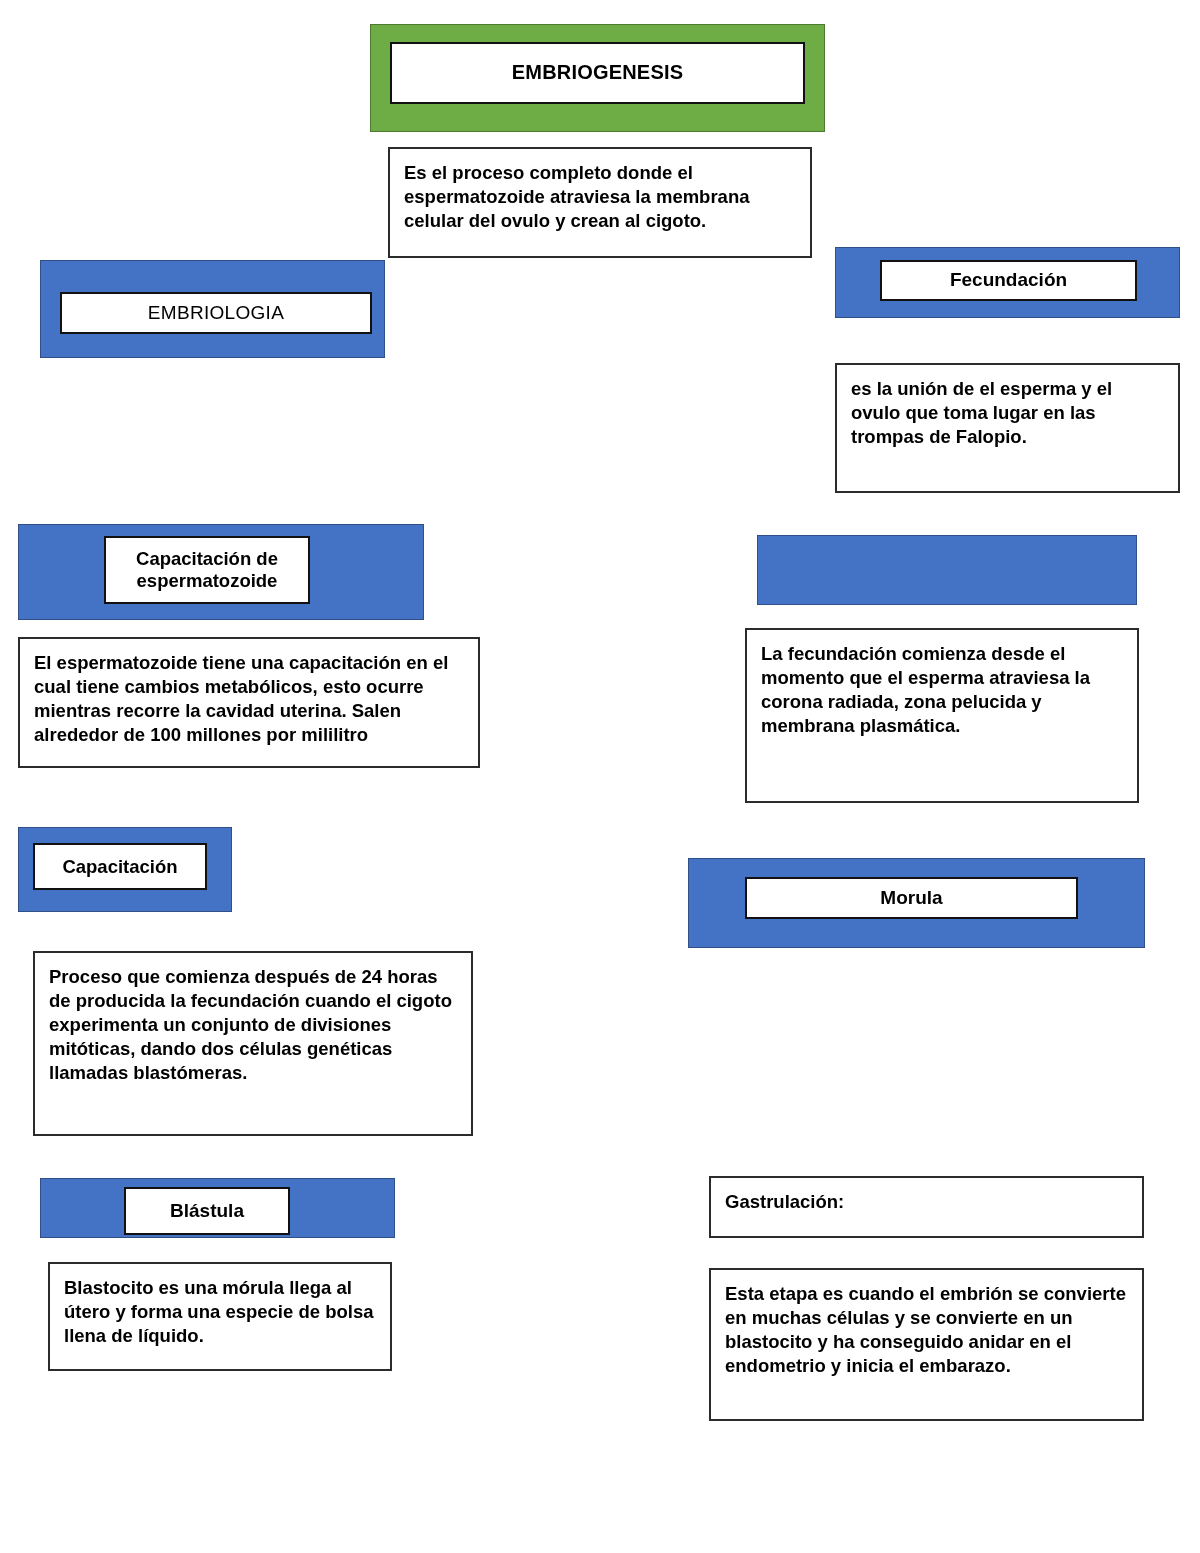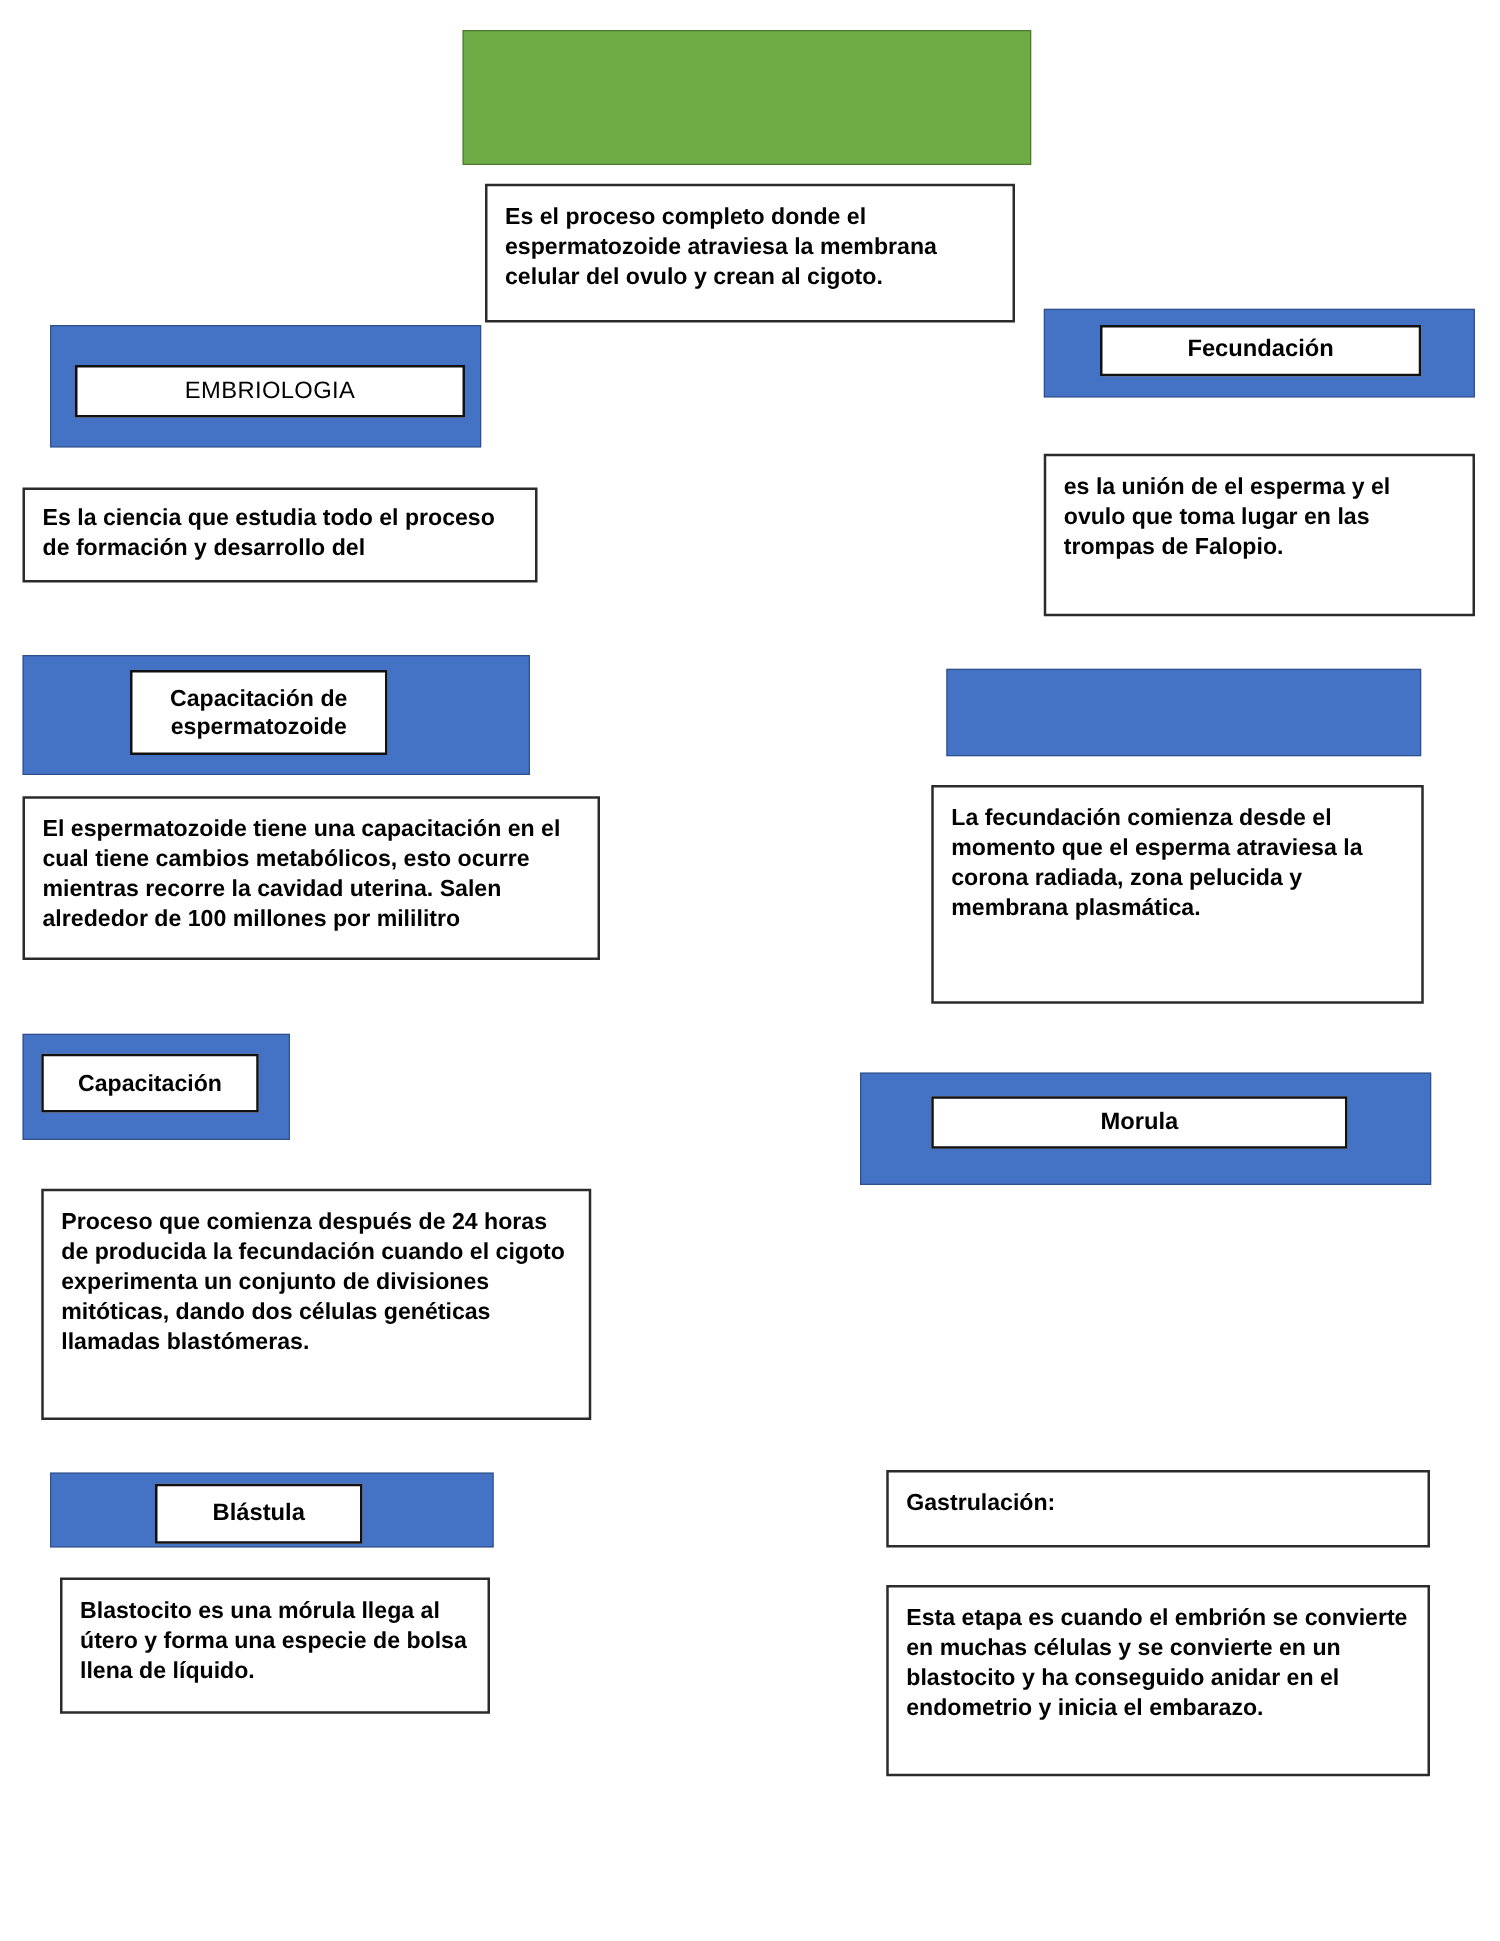--- a/index.html
+++ b/index.html
@@ -70,31 +70,31 @@
 
   
   .clipped { }
 </style>
 </head>
 <body>
 
 <div id="canvas">
 
   <div class="banner green" style="left:370px; top:24px; width:455px; height:108px;"></div>
+  <div class="labelbox plain" style="left:390px; top:42px; width:415px; height:62px; font-size:20px;">
+    <span>EMBRIOGENESIS</span>
+  </div>
 
   <div class="textbox" style="left:388px; top:147px; width:424px; height:111px; font-size:18.5px;">
     <p>Es el proceso completo donde el espermatozoide atraviesa la membrana celular del ovulo y crean al cigoto.</p>
   </div>
 
   <div class="banner blue" style="left:40px; top:260px; width:345px; height:98px;"></div>
   <div class="labelbox thinface" style="left:60px; top:292px; width:312px; height:42px; font-size:19px;">
     <span>EMBRIOLOGIA</span>
-  </div>
-  <div class="textbox clipped" style="left:18px; top:390px; width:412px; height:76px; font-size:18.5px; padding-top:10px;">
-    <p>Es la ciencia que estudia todo el proceso de formación y desarrollo del</p>
   </div>
 
   <div class="banner blue" style="left:835px; top:247px; width:345px; height:71px;"></div>
   <div class="labelbox titlecase" style="left:880px; top:260px; width:257px; height:41px; font-size:19px;">
     <span>Fecundación</span>
   </div>
   <div class="textbox" style="left:835px; top:363px; width:345px; height:130px; font-size:18.5px;">
     <p>es la unión de el esperma y el ovulo que toma lugar en las trompas de Falopio.</p>
   </div>
 

